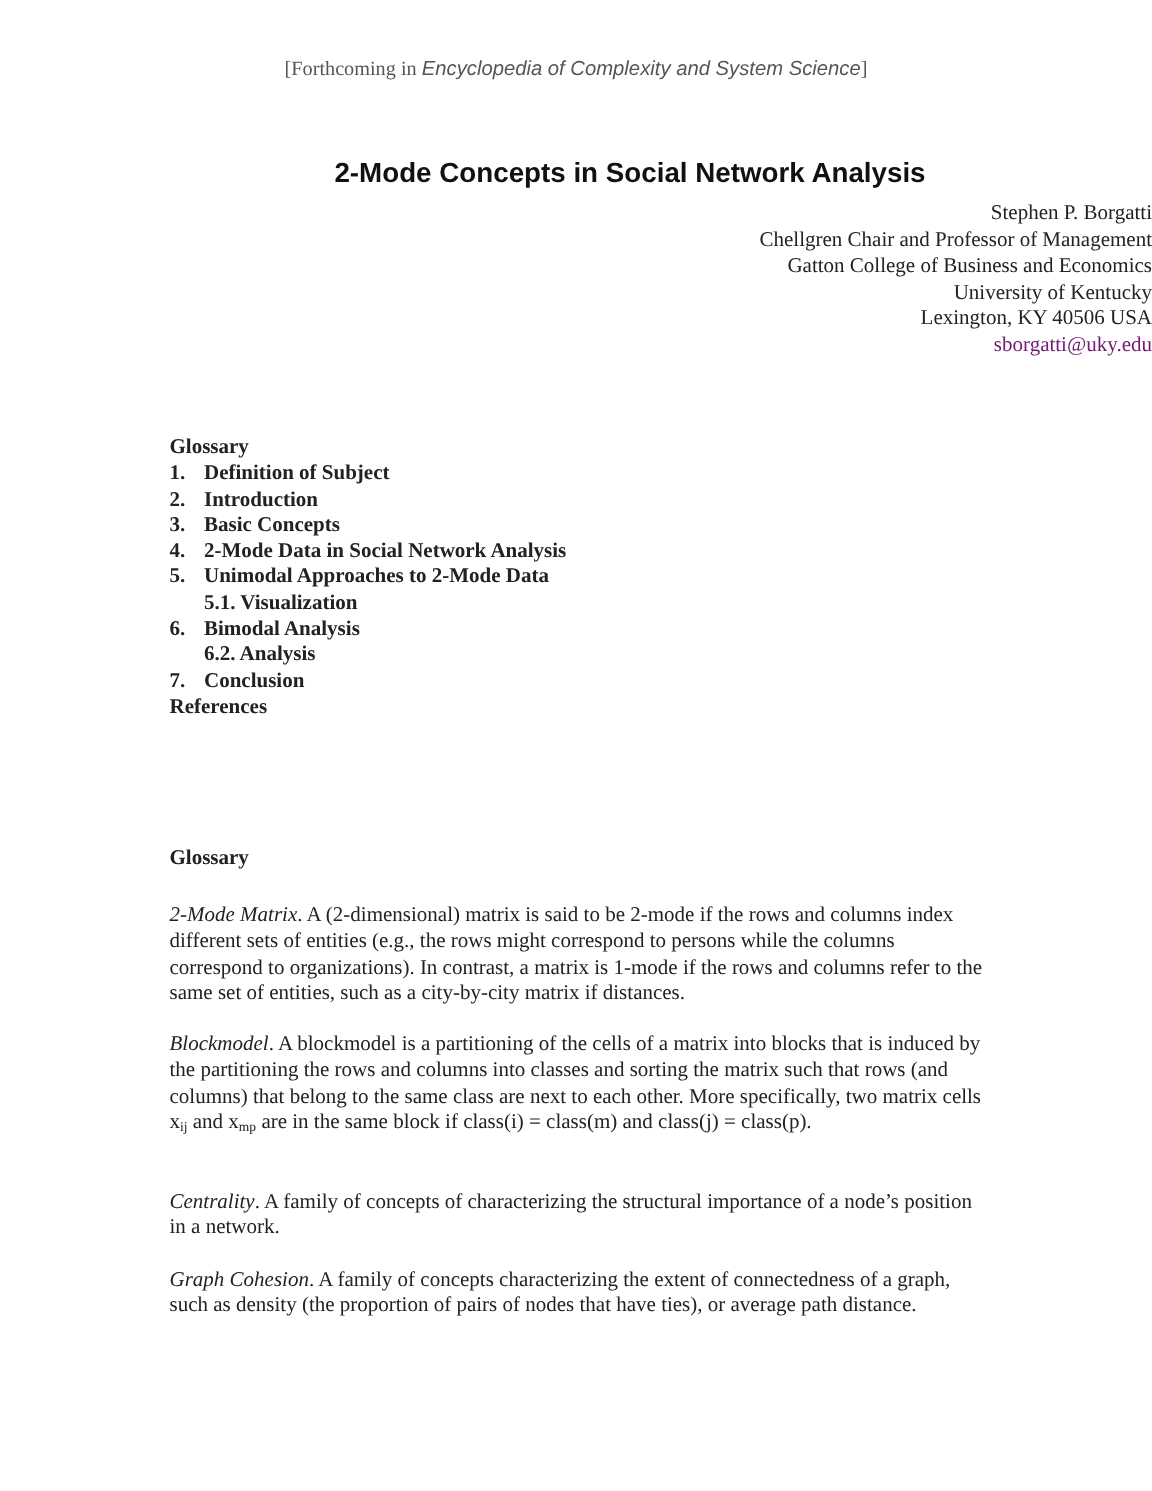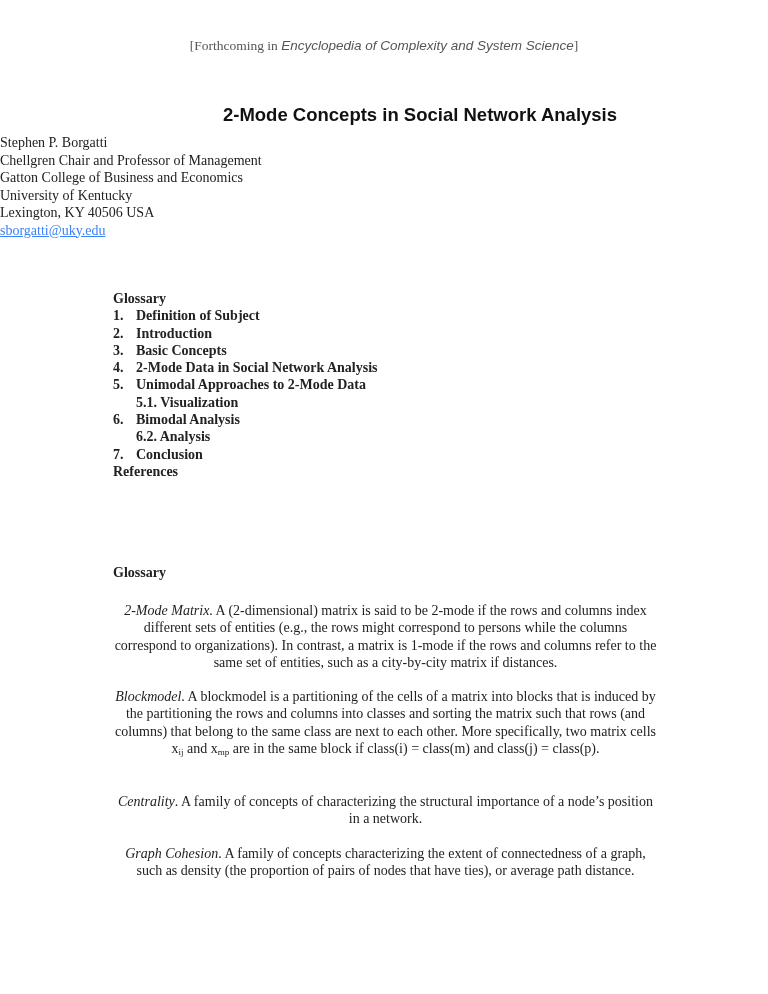--- a/index.html
+++ b/index.html
@@ -4,30 +4,30 @@
 <style>
   html, body { margin: 0; padding: 0; background: #ffffff; }
   body { width: 768px; height: 994px; position: relative; overflow: hidden;
          font-family: "Liberation Serif", serif; color: #1a1a1a; }
   .page { position: absolute; left: 0; top: 0; width: 688px; height: 994px; }
   .running-head { position: absolute; top: 38px; left: 0; width: 768px; text-align: center;
                   font-size: 13.5px; color: #555; }
   .running-head .ital { font-family: "Liberation Sans", sans-serif; font-style: italic; font-size: 13.5px; }
   .title { position: absolute; top: 104px; left: 0; width: 768px; text-align: center;
            font-family: "Liberation Sans", sans-serif; font-weight: bold; font-size: 18.5px; color: #111; padding-left: 36px; }
-  .author-block { position: absolute; top: 134px; left: 0; width: 768px; text-align: left;
+  .author-block { position: absolute; top: 134px; left: 0; width: 768px; text-align: right;
                   font-size: 14px; line-height: 17.5px; color: #222; }
-  .author-block a { color: #3b82f6; text-decoration: underline; }
+  .author-block a { color: #701a75; }
   .toc { position: absolute; top: 290px; left: 113px; font-weight: bold; font-size: 14px;
          line-height: 17.3px; color: #222; }
   .toc .row { white-space: nowrap; }
   .toc .num { display: inline-block; width: 23px; }
   .toc .sub { padding-left: 23px; }
   .glossary-head { position: absolute; top: 565px; left: 113px; font-weight: bold; font-size: 14px; color: #222; }
-  .entry { position: absolute; left: 113px; width: 545px; font-size: 14px; line-height: 17.3px; color: #222; text-align: center; }
+  .entry { position: absolute; left: 113px; width: 545px; font-size: 14px; line-height: 17.3px; color: #222; }
   .entry .term { font-style: italic; }
   sub { font-size: 9px; vertical-align: -2px; line-height: 0; }
 </style>
 </head>
 <body>
 
 <div class="page">
 
   <div class="running-head">
     <span>[Forthcoming in </span><span class="ital">Encyclopedia of Complexity and System Science</span><span>]</span>

